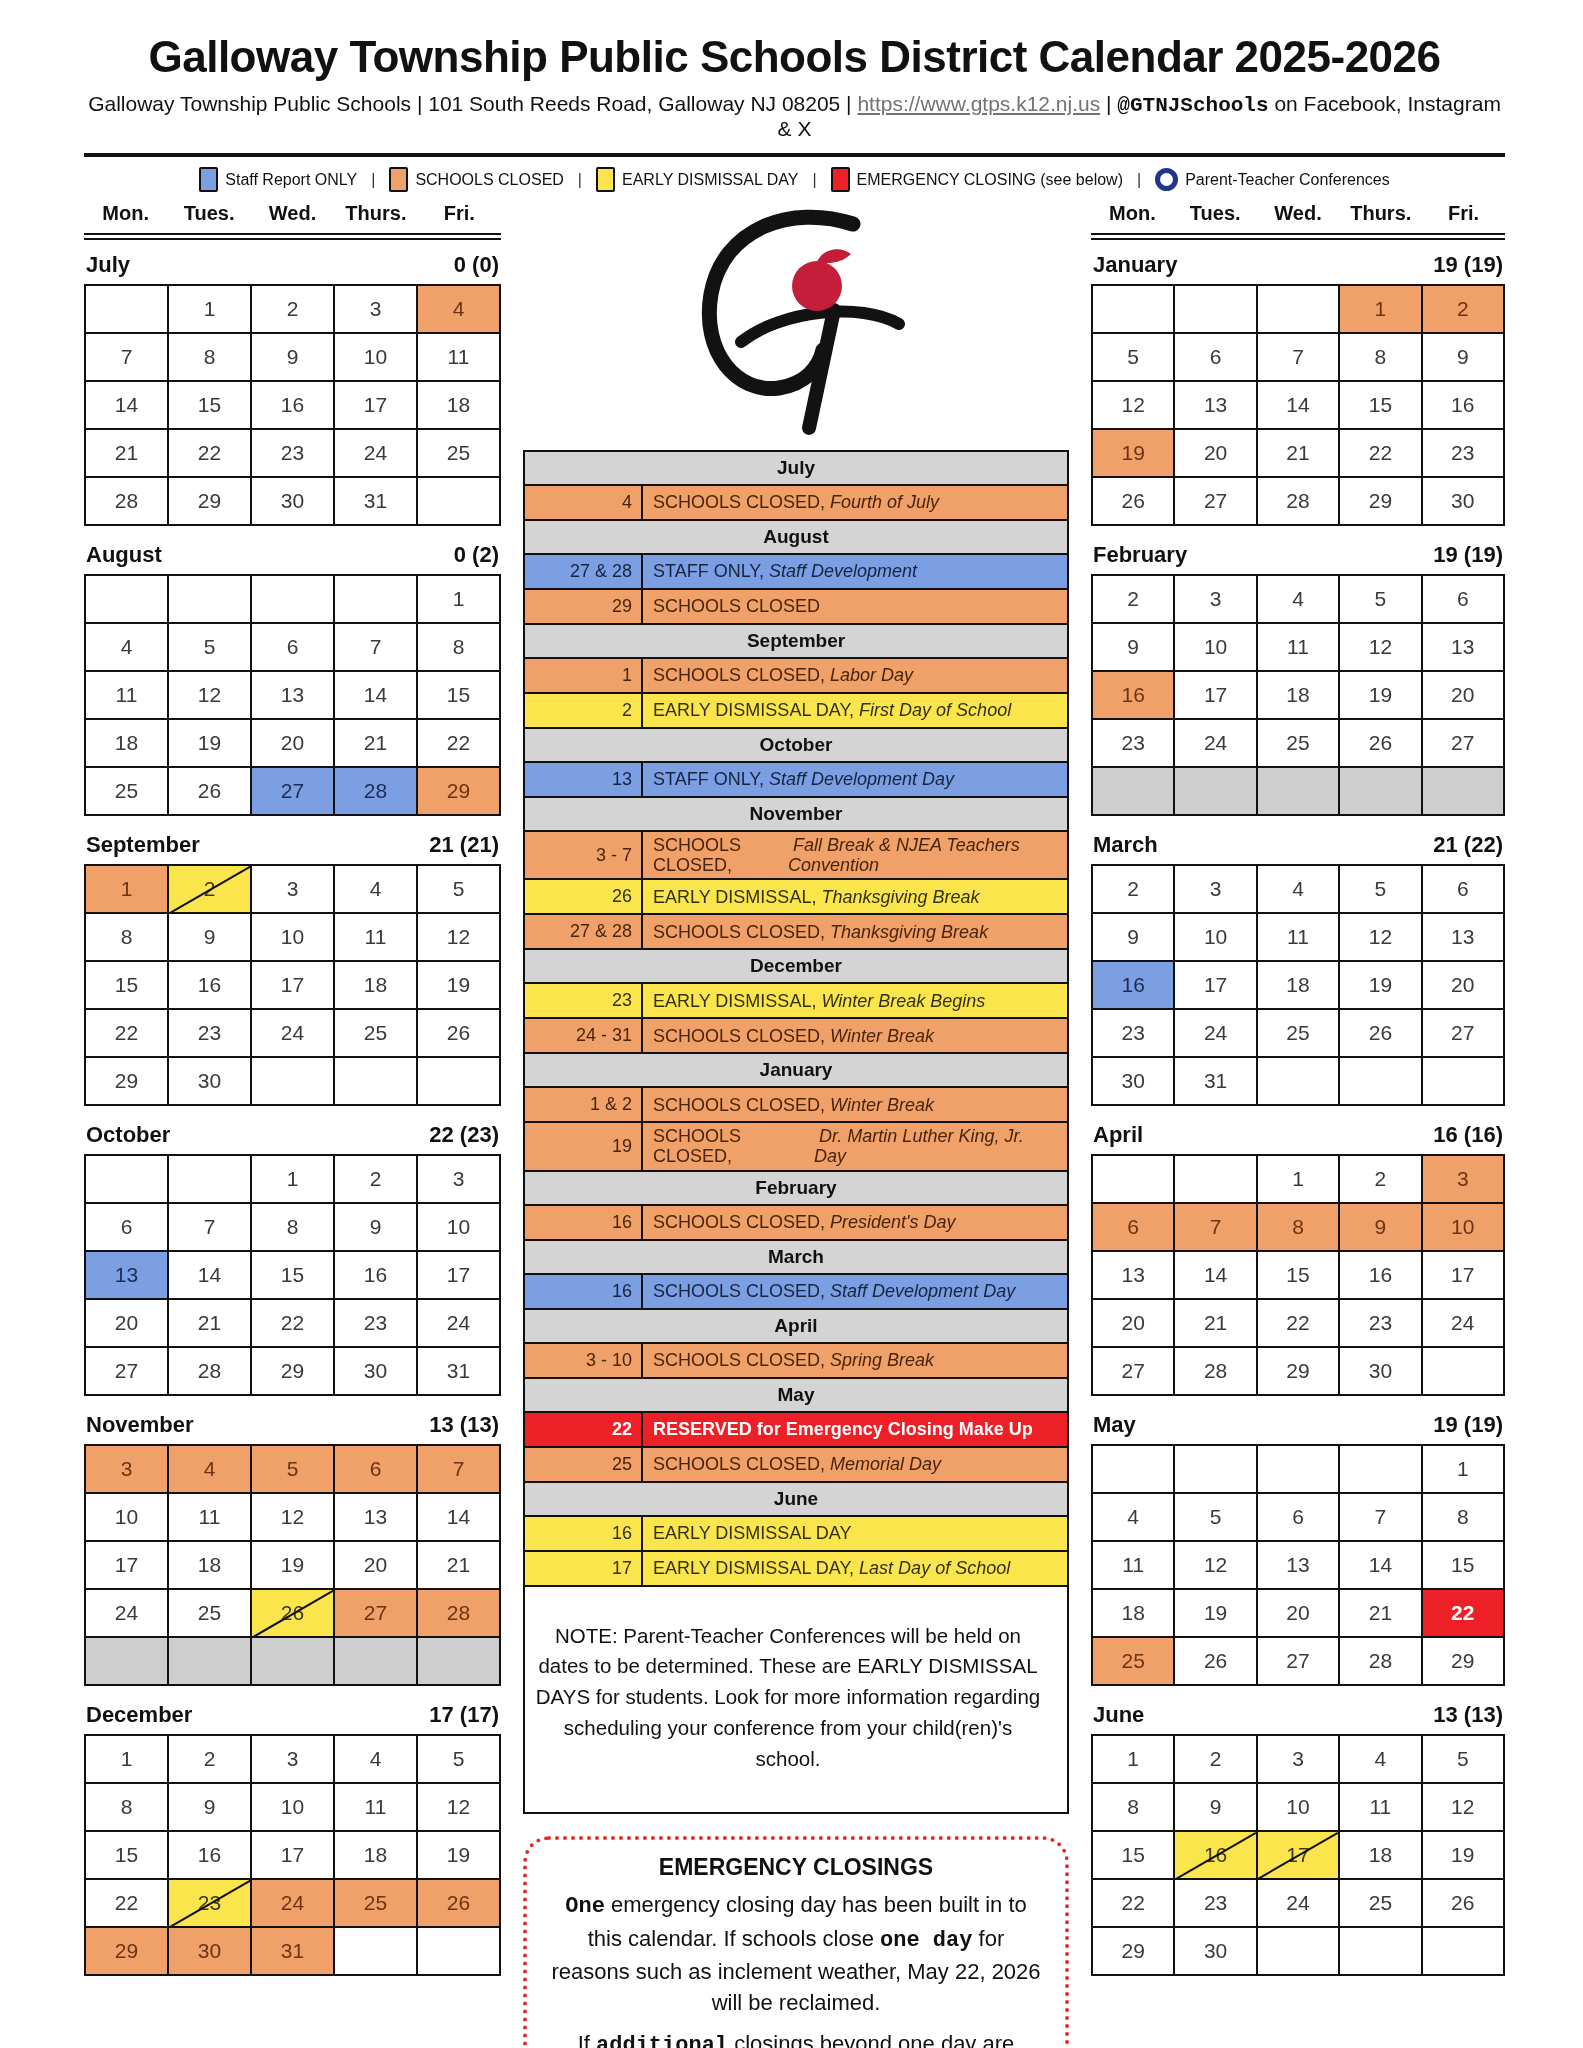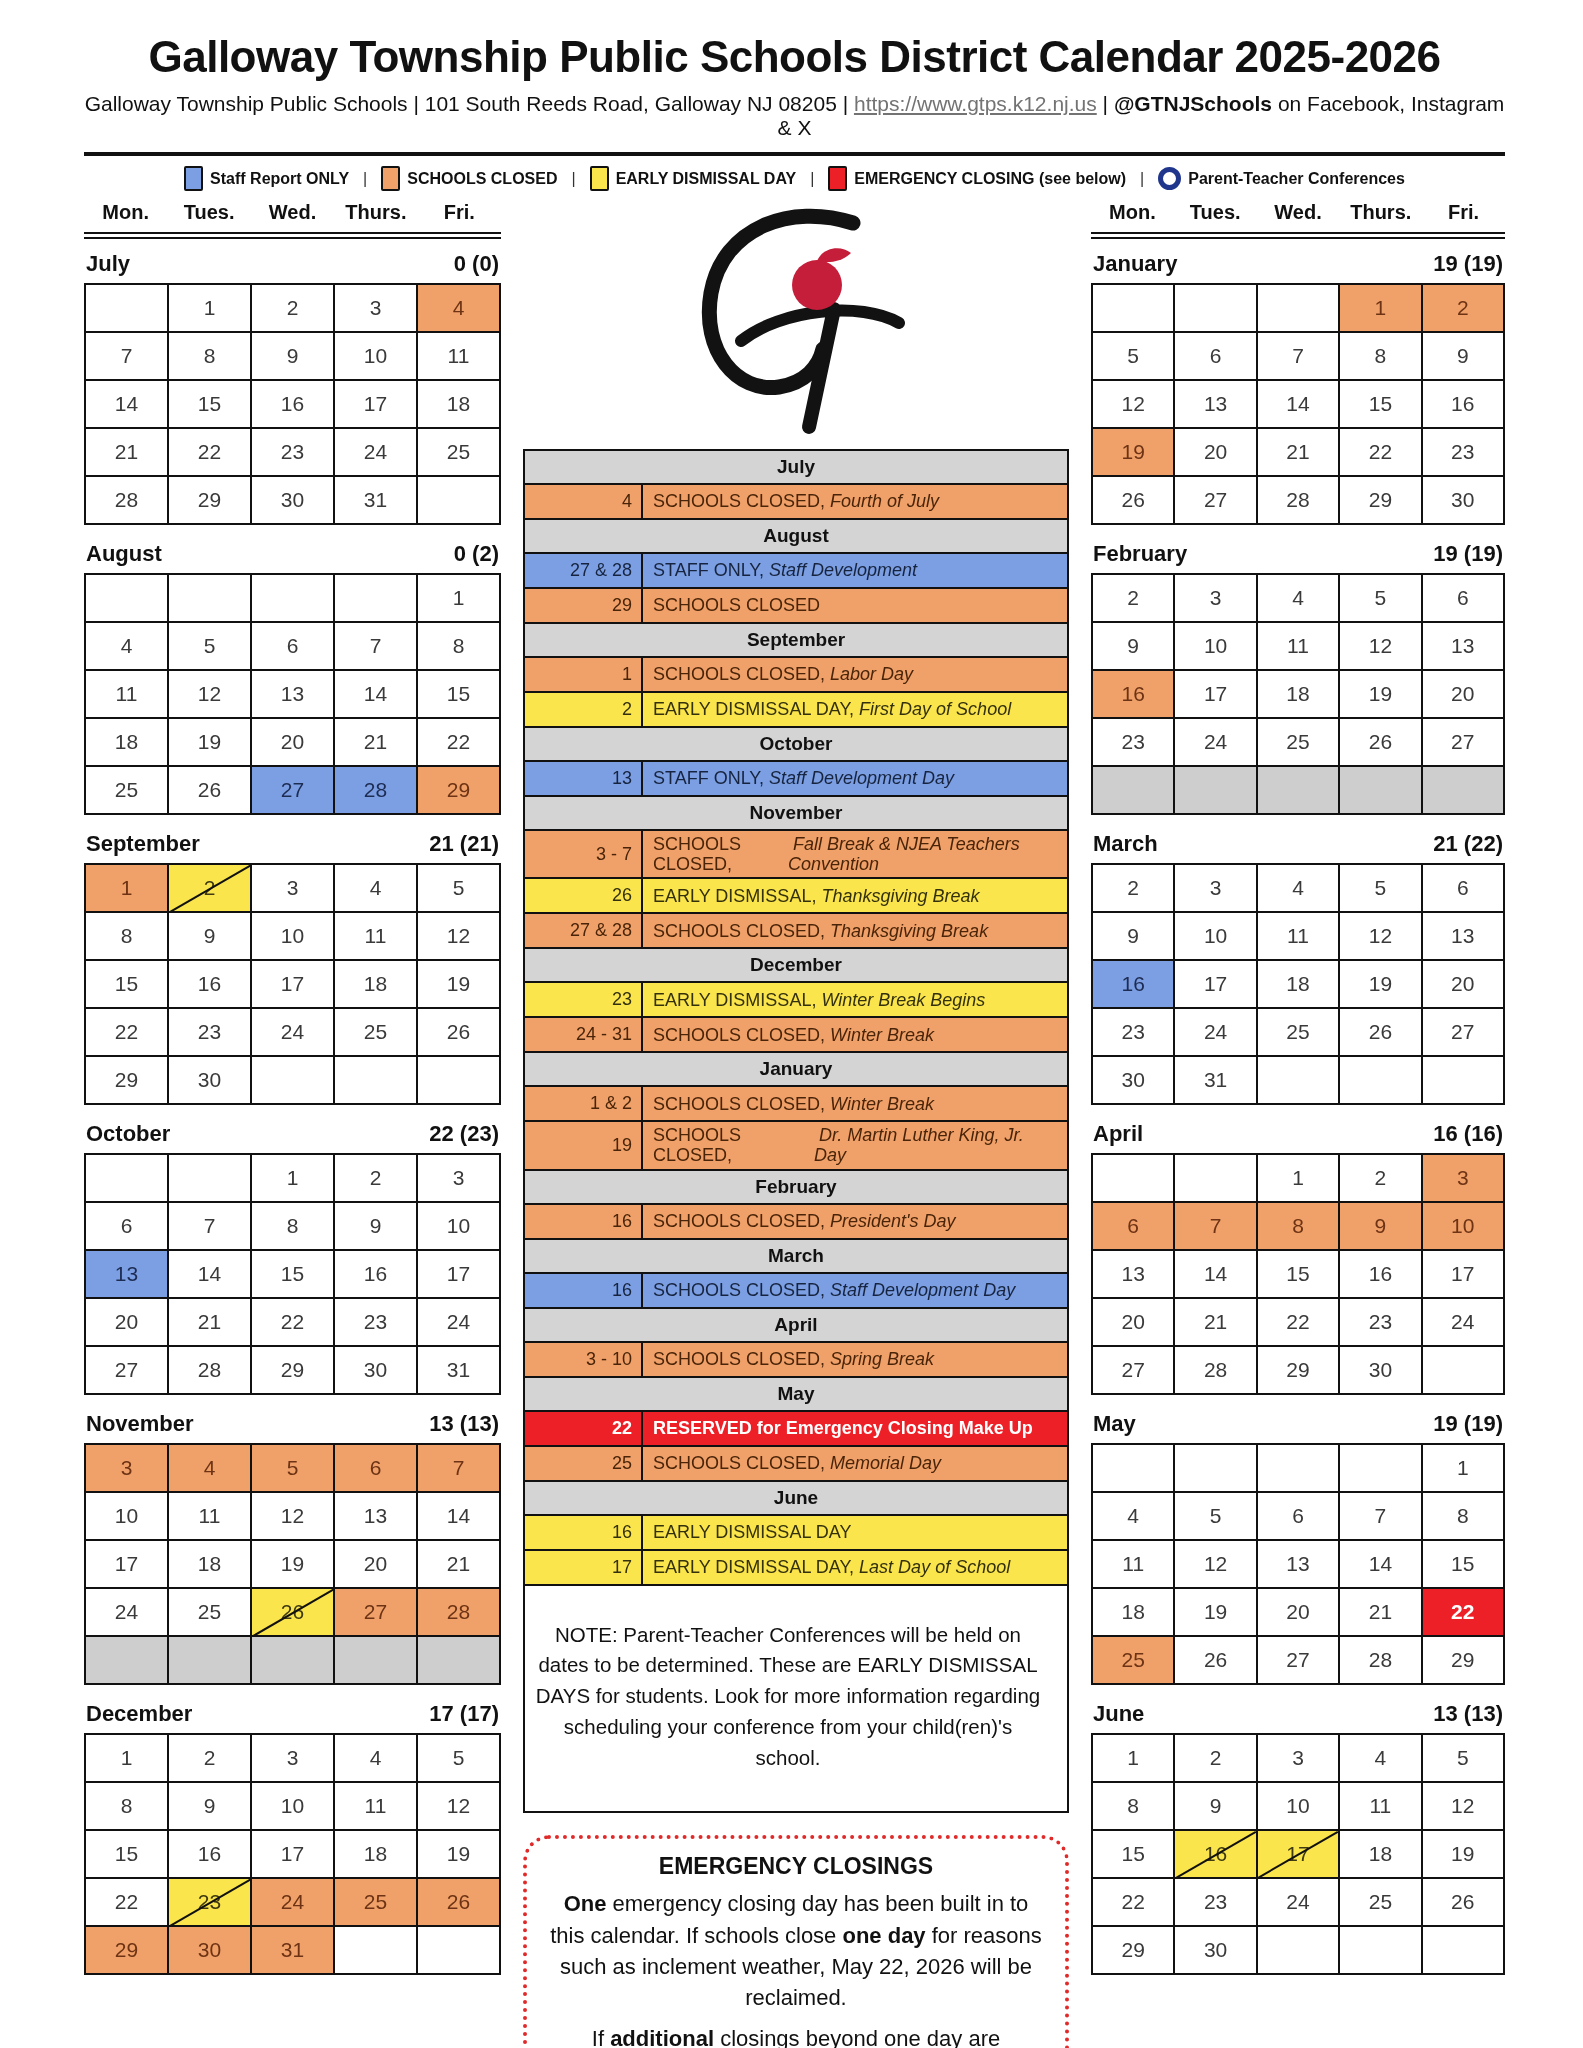--- a/index.html
+++ b/index.html
@@ -9,21 +9,21 @@
   
   .hdr{text-align:center;}
   .hdr h1{margin:6px 0 10px 0;font-size:44px;letter-spacing:-0.5px;}
   .subtitle{font-size:21px;}
   .subtitle .b{font-weight:bold;}
   a.seg-link{color:#737373;text-decoration:underline;cursor:pointer;}
   .rule{height:4px;background:#111;border:none;margin:12px 0 10px 0;}
 
   
   .legend{display:flex;justify-content:center;align-items:center;gap:12px;font-size:16px;margin:2px 0 10px 0;}
-  .legend-item{display:inline-flex;align-items:center;gap:7px;font-weight:bold;}
+  .legend-item{display:inline-flex;align-items:center;gap:7px;}
   .legend-sep{margin:0 2px;color:#333;}
   .swatch{display:inline-block;width:19px;height:25px;border:2px solid #111;box-sizing:border-box;border-radius:2px;}
   .swatch.staff{background:#7c9fe3;}
   .swatch.closed{background:#f0a169;}
   .swatch.early{background:#fbe54d;}
   .swatch.emergency{background:#ee2027;}
   .swatch.conference{width:23px;height:23px;border:5px solid #20368c;border-radius:50%;background:#fff;}
 
   
   .cols{display:flex;gap:22px;margin-top:4px;}
@@ -60,21 +60,21 @@
   .ev-row.staff{background:#7c9fe3;color:#16243f;}
   .ev-row.early{background:#fbe54d;color:#33300c;}
   .ev-row.emergency{background:#ee2027;color:#fff;}
   .ev-row.emergency .ev-date,.ev-row.emergency .ev-main{font-weight:bold;}
 
   .note-box{border:2.5px solid #111;border-top:none;padding:34px 22px 38px 6px;text-align:center;font-size:20.5px;line-height:1.5;}
 
   .embox{border:4px dotted #e02b2b;border-radius:26px;margin-top:22px;padding:10px 20px 16px 20px;text-align:center;}
   .embox h2{margin:4px 0 8px 0;font-size:23px;letter-spacing:0;}
   .embox p{margin:0 0 10px 0;font-size:22px;line-height:1.42;}
-  .b{font-weight:bold;}
+  .b{font-weight:bold;font-family:Liberation Mono, monospace;}
 </style>
 </head>
 <body>
 
 <div class="page">
 
   <div class="hdr">
     <h1>Galloway Township Public Schools District Calendar 2025-2026</h1>
     <div class="subtitle" id="subtitle"><span>Galloway Township Public Schools | 101 South Reeds Road, Galloway NJ 08205 | </span><a class="seg-link" href="#">https://www.gtps.k12.nj.us</a><span> | </span><span class="b">@GTNJSchools</span><span> on Facebook, Instagram &amp; X</span></div>
   </div>

